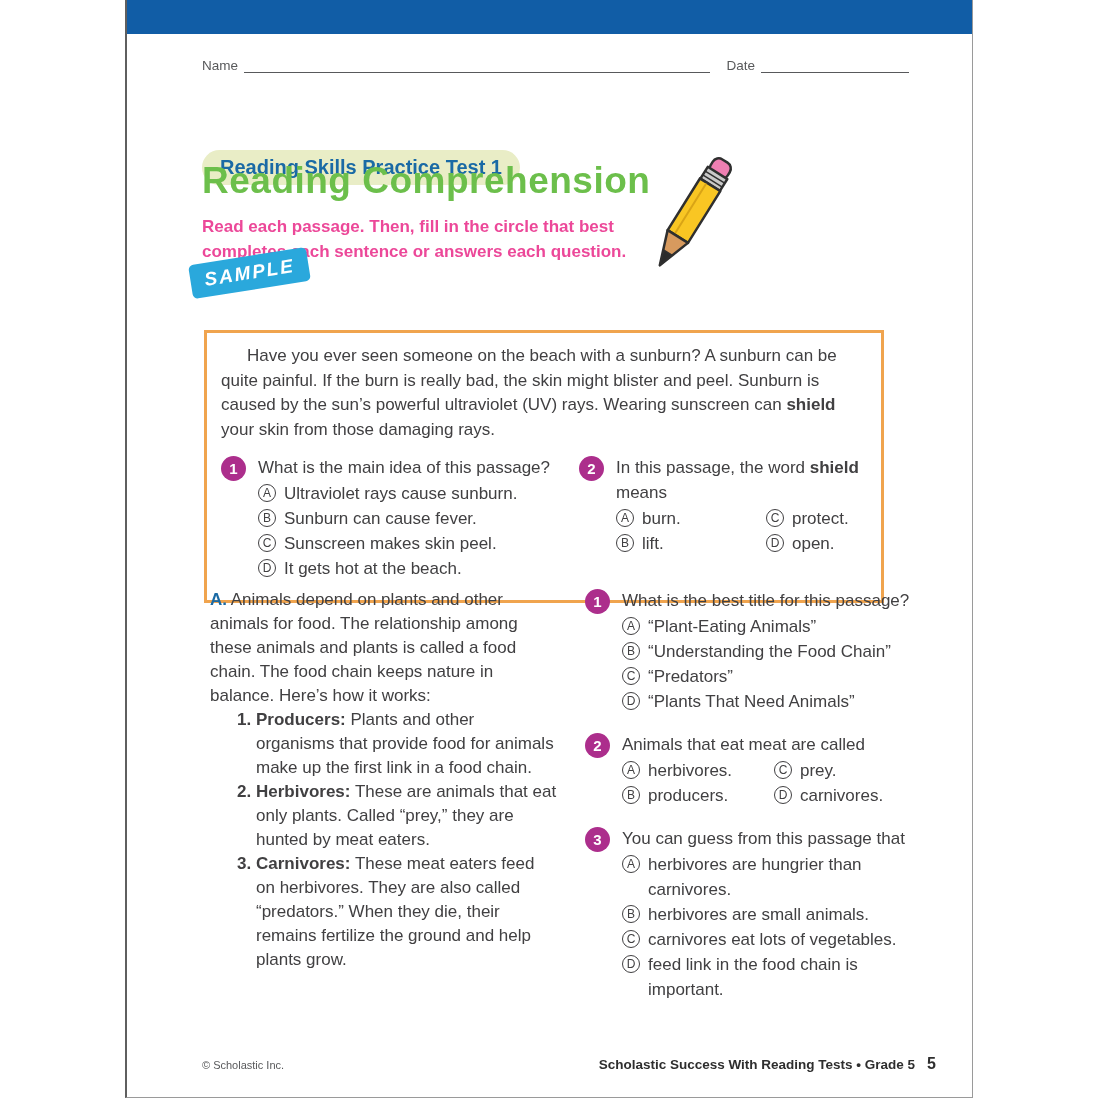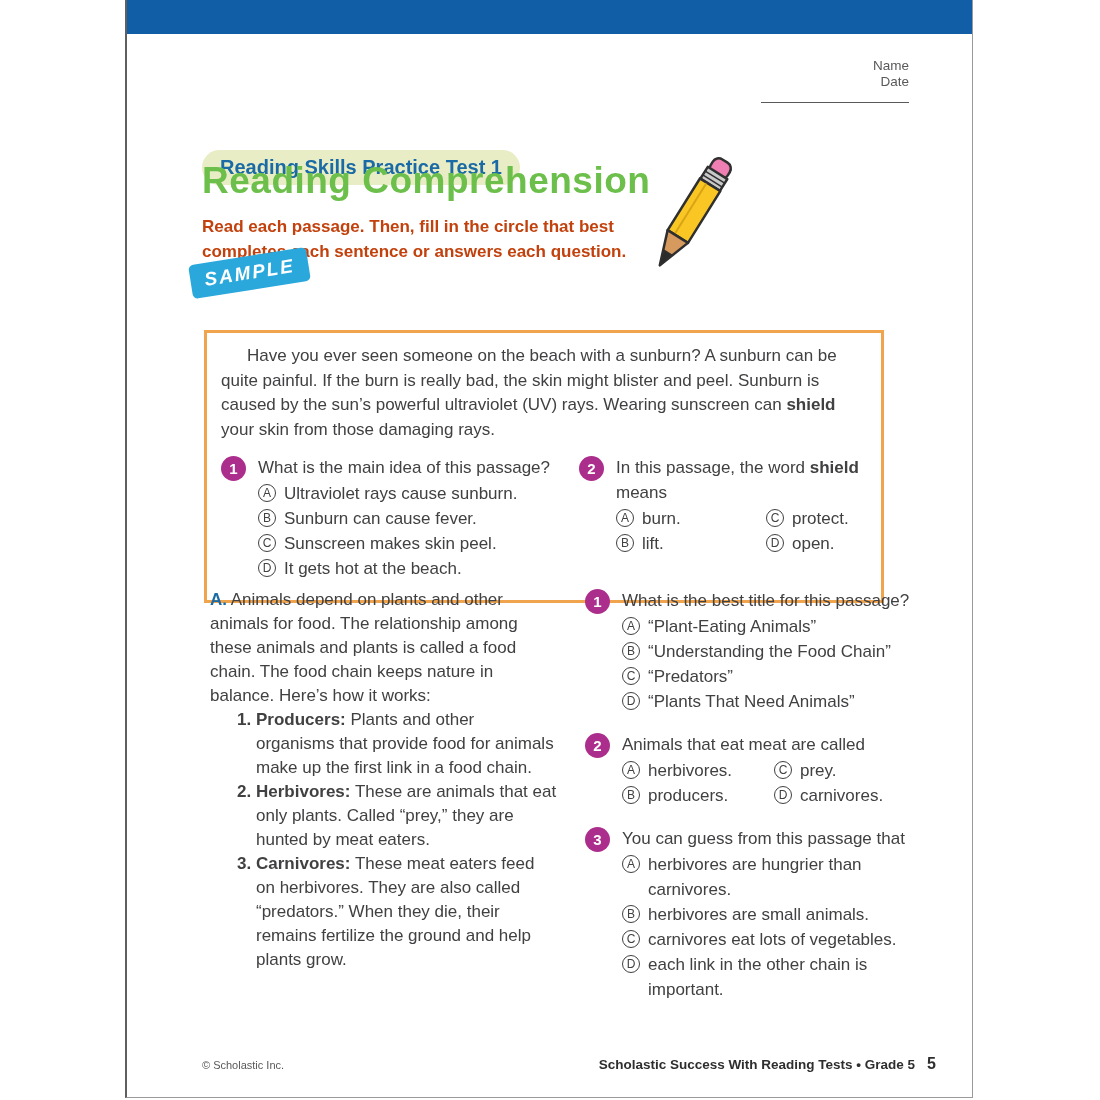--- a/index.html
+++ b/index.html
@@ -14,39 +14,39 @@
     font-family:"Liberation Sans", sans-serif;color:var(--ink);
   }
   .page{
     position:absolute;left:125px;top:0;width:848px;height:1098px;background:#fff;
     border-left:2px solid #5f5f5f;border-right:1px solid #9a9a9a;border-bottom:1px solid #9a9a9a;
   }
   .top-bar{position:absolute;left:0;top:0;right:0;height:34px;background:var(--bar-blue);}
   
   .name-date-row{
     position:absolute;left:75px;right:63px;top:58px;display:flex;align-items:flex-end;
-    font-size:13.5px;color:var(--gray);flex-direction:column;
+    font-size:13.5px;color:var(--gray);
   }
   .nd-line{border-bottom:1.5px solid var(--gray);height:14px;}
   .name-line{flex:1;margin-left:6px;}
   .date-label{margin-left:16px;}
   .date-line{width:148px;margin-left:6px;}
   
   .badge-pill{
     position:absolute;left:75px;top:130px;height:35px;line-height:35px;padding:0 18px;
     border-radius:17.5px;background:var(--pill-bg);color:var(--title-blue);
     font-weight:bold;font-size:20px;white-space:nowrap;margin-top:20px;
   }
   .main-heading{
     position:absolute;left:75px;top:160px;margin:0;font-size:37px;font-weight:bold;
     color:var(--green);letter-spacing:.5px;white-space:nowrap;
   }
   .instructions{
     position:absolute;left:75px;top:214px;font-weight:bold;font-size:17px;
-    line-height:25px;color:#c2410c;
+    line-height:25px;color:#ec4899;
   }
   .pencil{position:absolute;left:531px;top:147px;overflow:visible;transform:rotate(32deg);}
   .stamp{
     position:absolute;left:63px;top:256px;background:var(--cyan);color:#fff;
     font-weight:bold;font-style:italic;font-size:19px;letter-spacing:2px;
     padding:6px 14px;border-radius:5px;transform:rotate(-9deg);z-index:2;
   }
   .sample-box{
     position:absolute;left:77px;top:286px;width:680px;height:273px;
     border:3px solid var(--orange);padding:11px 16px 15px 14px;background:#fff;margin-top:44px;
@@ -257,21 +257,21 @@
           <div class="opt">
             <span class="bubble">B</span>
             <span>herbivores are small animals.</span>
           </div>
           <div class="opt">
             <span class="bubble">C</span>
             <span>carnivores eat lots of vegetables.</span>
           </div>
           <div class="opt">
             <span class="bubble">D</span>
-            <span>each link in the other chain is important.</span>
+            <span>feed link in the food chain is important.</span>
           </div>
         </div>
       </div>
     </div>
   </div>
 
   <div class="footer">
     <span class="f-copy">© Scholastic Inc.</span>
     <span class="f-right">
       <span class="f-title">Scholastic Success With Reading Tests • Grade 5</span>

